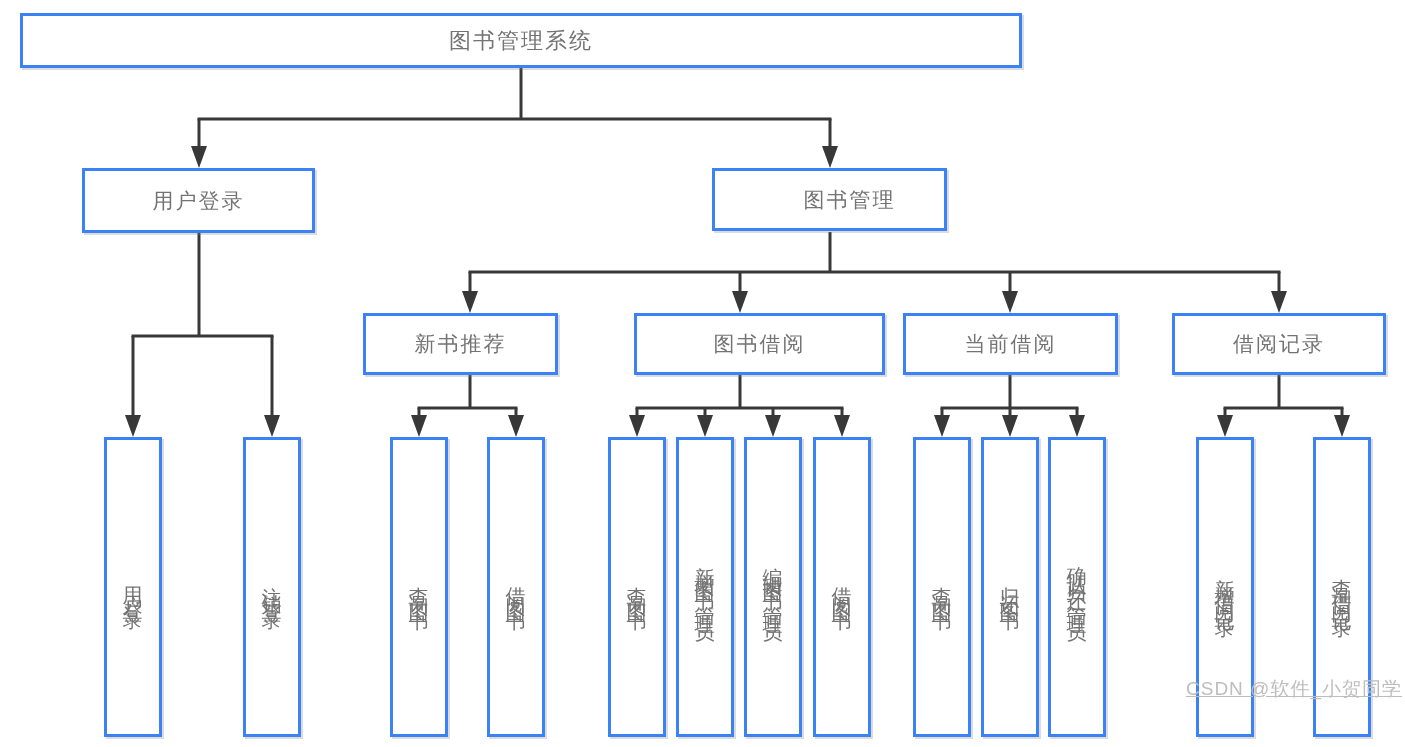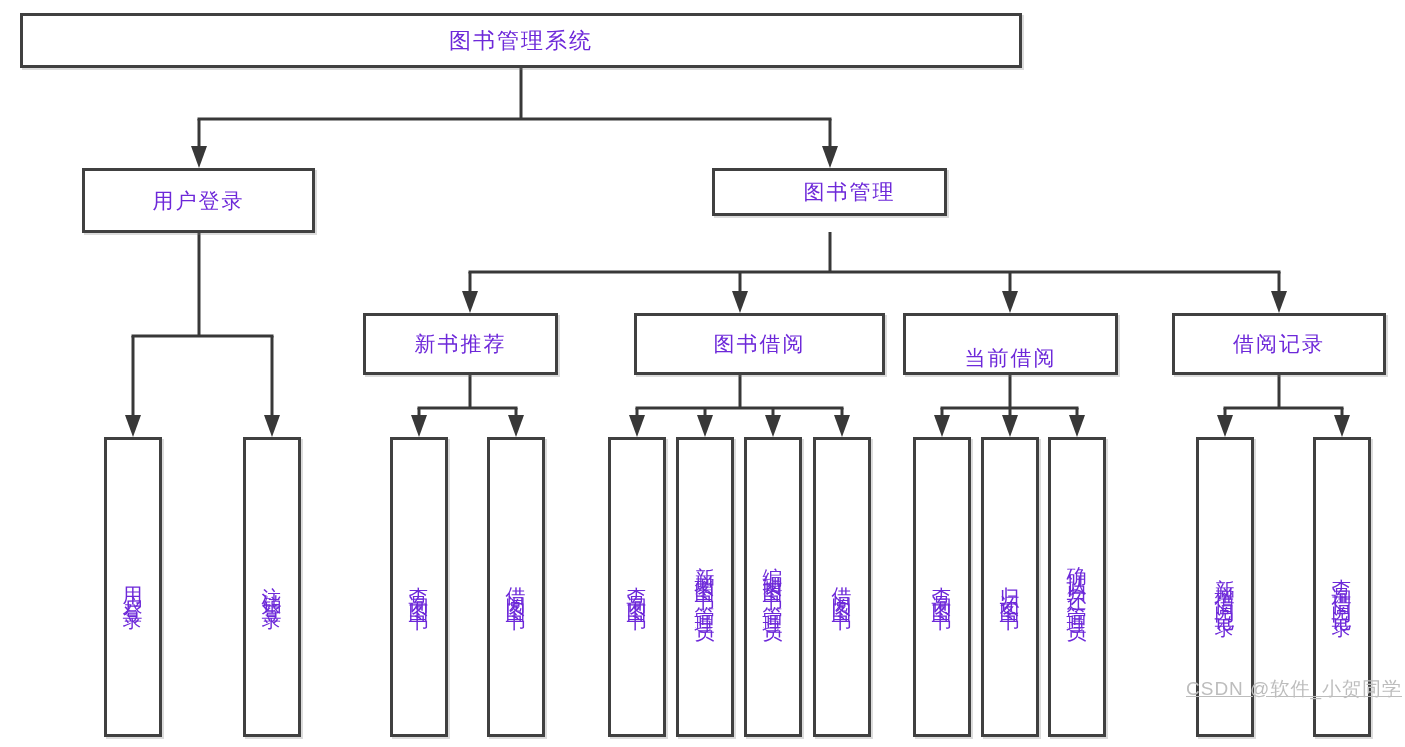--- a/index.html
+++ b/index.html
@@ -8,50 +8,50 @@
     background: #ffffff;
     overflow: hidden;
     font-family: "Liberation Sans", sans-serif;
   }
   #stage { position: relative; width: 1405px; height: 747px; }
 
   svg.wires { position: absolute; left: 0; top: 0; width: 1405px; height: 747px; }
 
   .box {
     position: absolute;
-    border: 3px solid #404040;
+    border: 3px solid #3b82f6;
     background: #ffffff;
     display: flex;
     align-items: center;
     justify-content: center;
-    color: #6d28d9;
+    color: #737373;
     box-shadow: 2px 2px 0 rgba(130,130,130,0.28);
   }
   .hbox .label {
     font-size: 21px;
     letter-spacing: 2px;
     white-space: nowrap;
   }
   .leaf { width: 58px; height: 300px; top: 437px; }
   .leaf .label {
     writing-mode: vertical-rl;
     text-orientation: mixed;
     font-size: 20px;
     letter-spacing: 8px;
     line-height: 1;
     white-space: nowrap;
   }
 
   
   #b-root  { left: 20px;   top: 13px;  width: 1002px; height: 55px; }
   #b-login { left: 82px;   top: 168px; width: 233px;  height: 65px; }
-  #b-mgmt  { left: 712px;  top: 168px; width: 235px;  height: 48px; padding-left: 40px; }
+  #b-mgmt  { left: 712px;  top: 168px; width: 235px;  height: 63px; padding-left: 40px; }
   #b-new   { left: 363px;  top: 313px; width: 195px;  height: 62px; }
   #b-bor   { left: 634px;  top: 313px; width: 251px;  height: 62px; }
-  #b-cur   { left: 903px;  top: 313px; width: 215px;  height: 62px; align-items: flex-end; }
+  #b-cur   { left: 903px;  top: 313px; width: 215px;  height: 62px; }
   #b-rec   { left: 1172px; top: 313px; width: 214px;  height: 62px; }
 
   
   #l-login   { left: 104px; }
   #l-logout  { left: 243px; }
   #l-nbq     { left: 390px; }
   #l-nbb     { left: 487px; }
   #l-bbq     { left: 608px; }
   #l-bba     { left: 676px; }
   #l-bbe     { left: 744px; }

